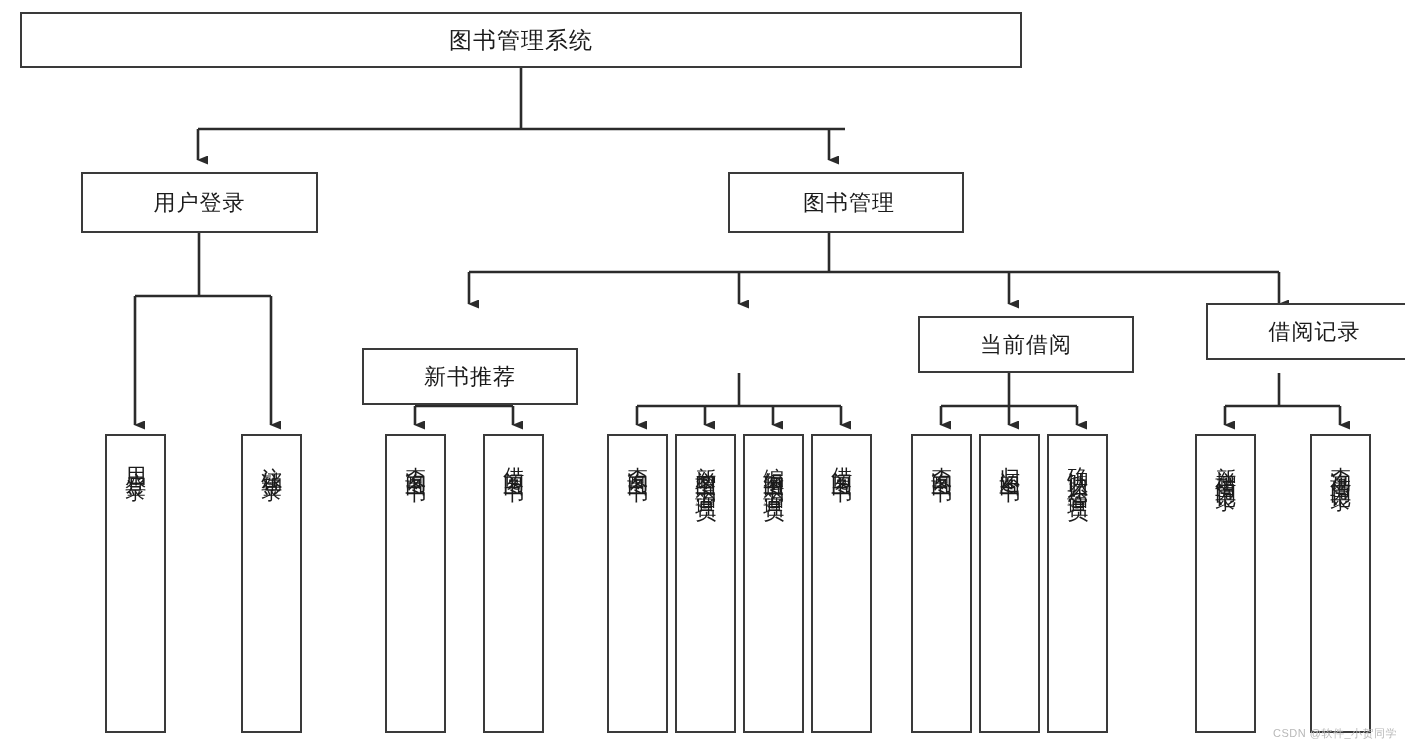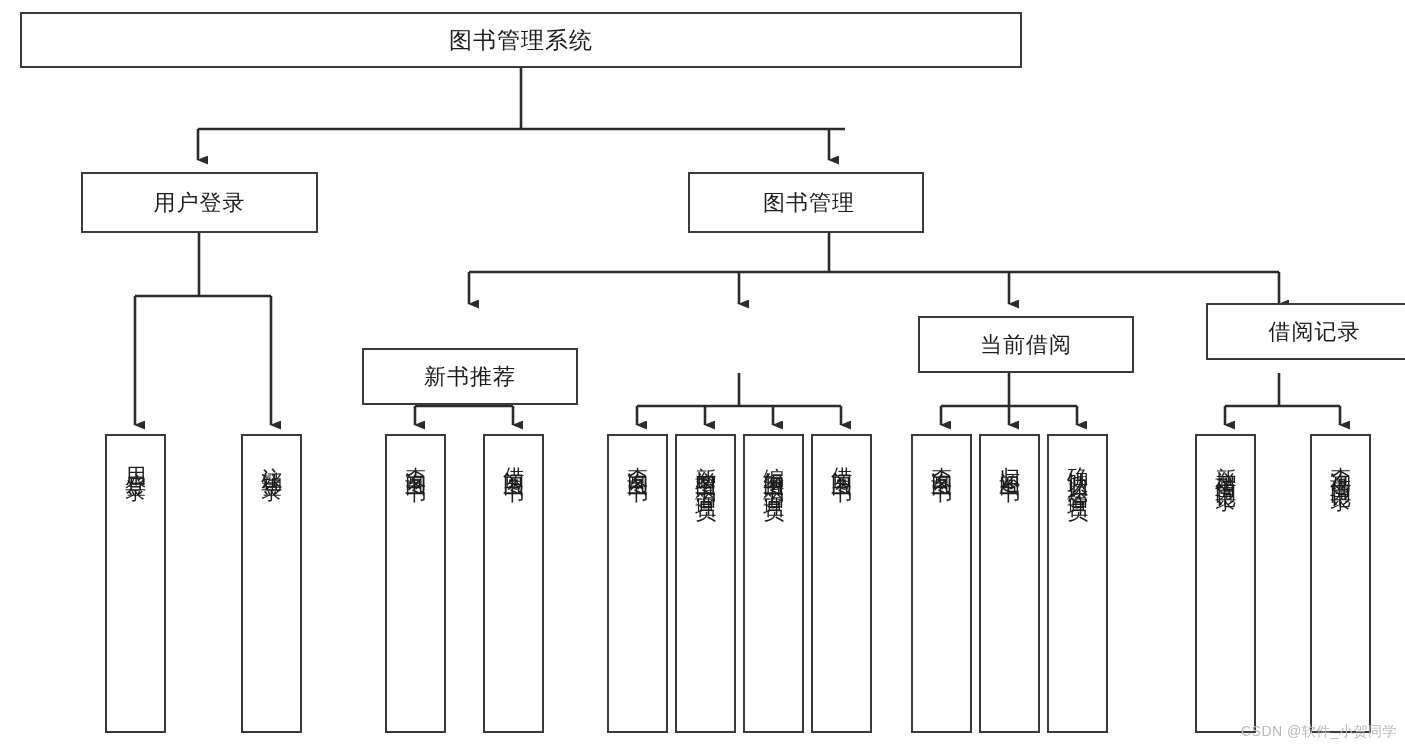--- a/index.html
+++ b/index.html
@@ -52,21 +52,21 @@
     text-orientation:upright;
     letter-spacing:5px;
     line-height:1.06;
     white-space:nowrap;
   }
 
   #watermark{
     position:absolute;
     right:8px;
     bottom:6px;
-    font-size:14px;
+    font-size:11px;
     color:#b9b9b9;
     letter-spacing:0.5px;
     z-index:5;
     white-space:nowrap;
   }
 </style>
 </head>
 <body>
 
 <div id="diagram">
@@ -121,21 +121,21 @@
     </g>
   </svg>
 
   <div class="node horiz root" style="left:20px;top:12px;width:1002px;height:56px;">
     <span>图书管理系统</span>
   </div>
 
   <div class="node horiz" style="left:81px;top:172px;width:237px;height:61px;">
     <span>用户登录</span>
   </div>
-  <div class="node horiz" style="left:688px;top:172px;width:236px;height:61px;padding-left:6px;">
+  <div class="node horiz" style="left:728px;top:172px;width:236px;height:61px;padding-left:6px;">
     <span>图书管理</span>
   </div>
 
   <div class="node horiz" style="left:362px;top:316px;width:216px;height:57px;margin-top:32px;">
     <span>新书推荐</span>
   </div>
   <div class="node horiz" style="left:902px;top:316px;width:216px;height:57px;margin-left:16px;">
     <span>当前借阅</span>
   </div>
   <div class="node horiz" style="left:1171px;top:303px;width:217px;height:57px;margin-left:35px;">

